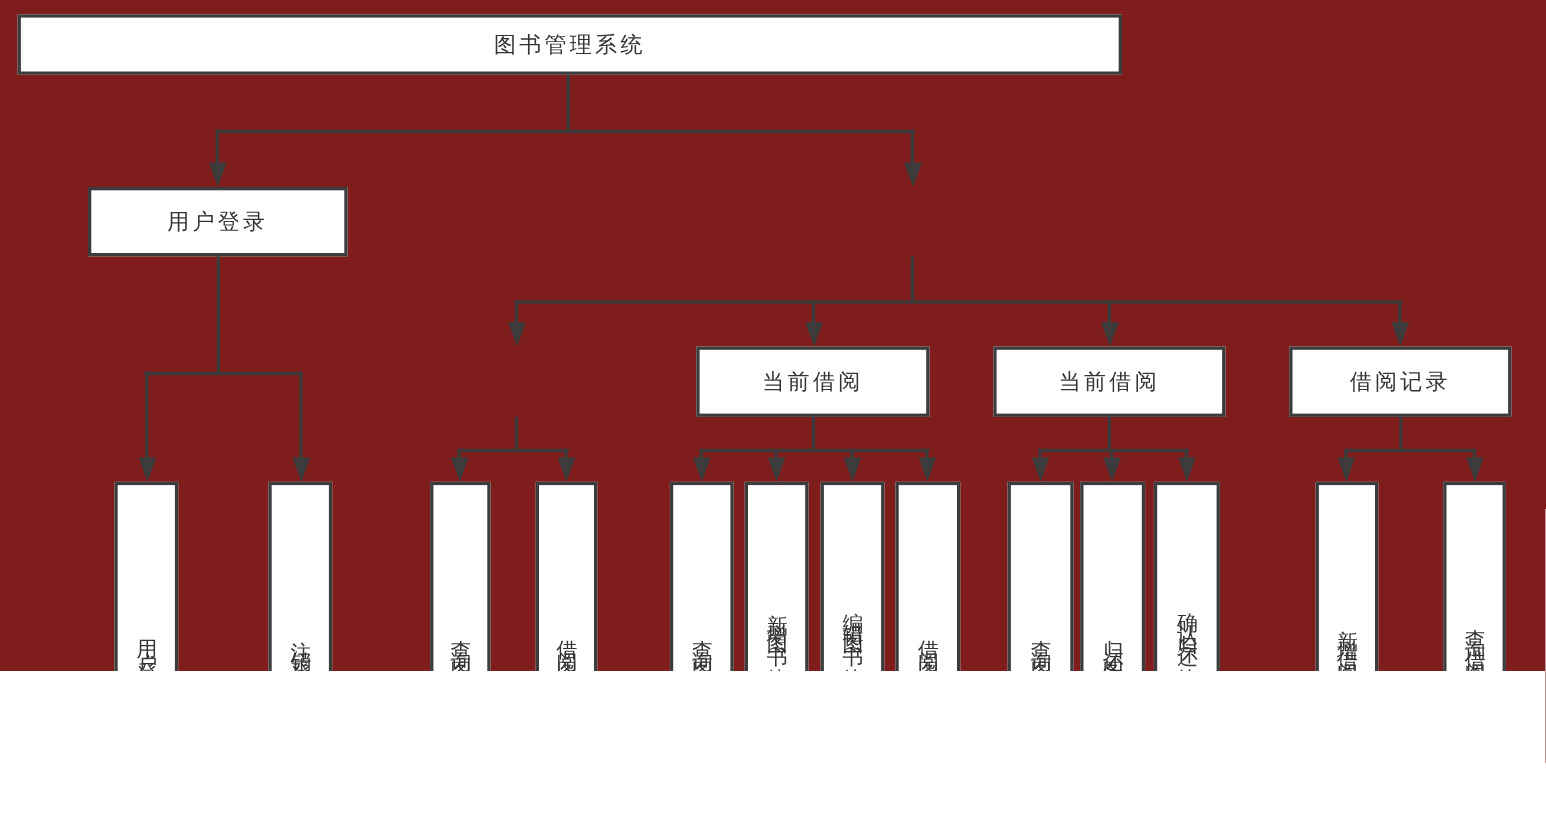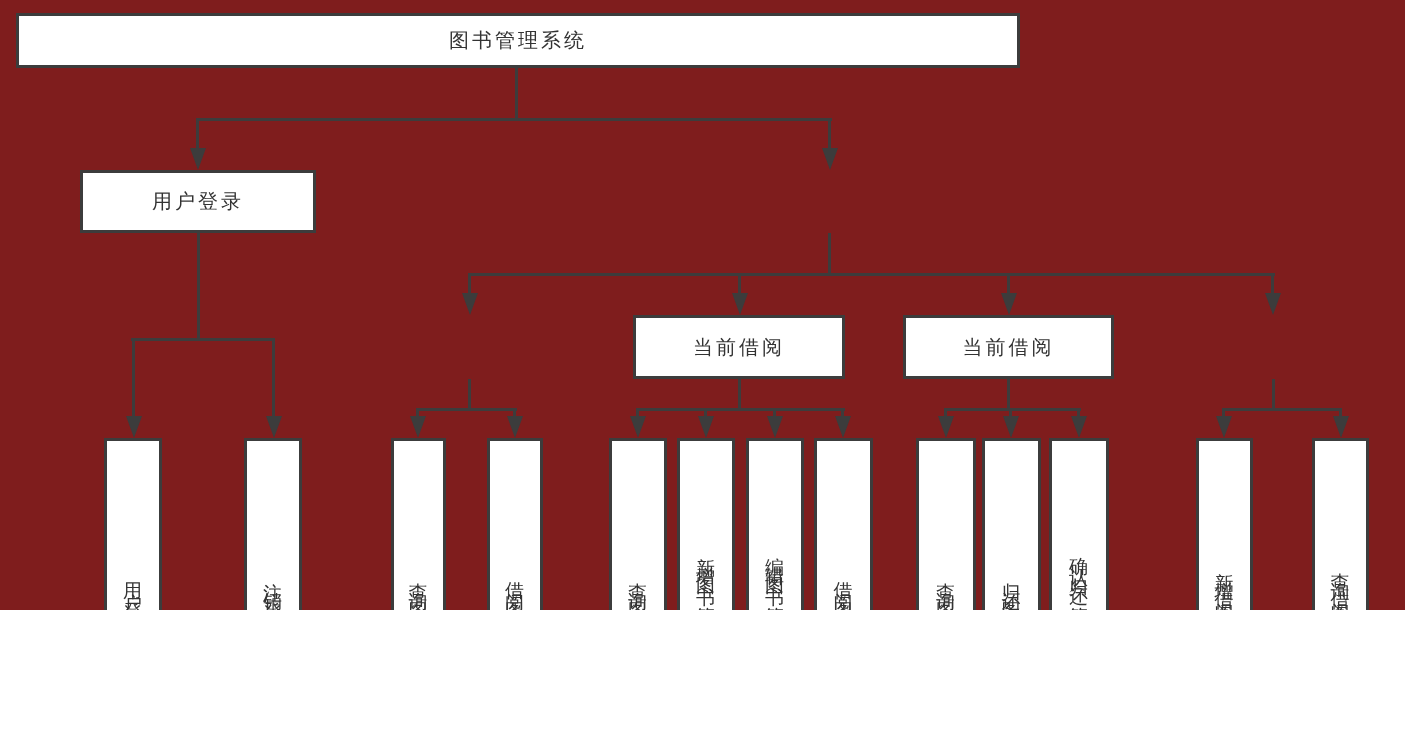--- a/index.html
+++ b/index.html
@@ -67,20 +67,21 @@
   <div class="box" style="left:16px;top:13px;width:998px;height:49px">图书管理系统</div>
 
   <div class="box" style="left:80px;top:170px;width:230px;height:57px">用户登录</div>
 
 
 
   <div class="box" style="left:633px;top:315px;width:206px;height:58px">当前借阅</div>
 
   <div class="box" style="left:903px;top:315px;width:205px;height:58px">当前借阅</div>
 
+  <div class="box" style="left:1172px;top:315px;width:196px;height:58px">借阅记录</div>
 
   <div class="box leaf" style="left:104px;width:52px">
     <span class="vt">用户登录</span>
   </div>
 
   <div class="box leaf" style="left:244px;width:52px">
     <span class="vt">注销登录</span>
   </div>
 
   <div class="box leaf" style="left:391px;width:49px">

